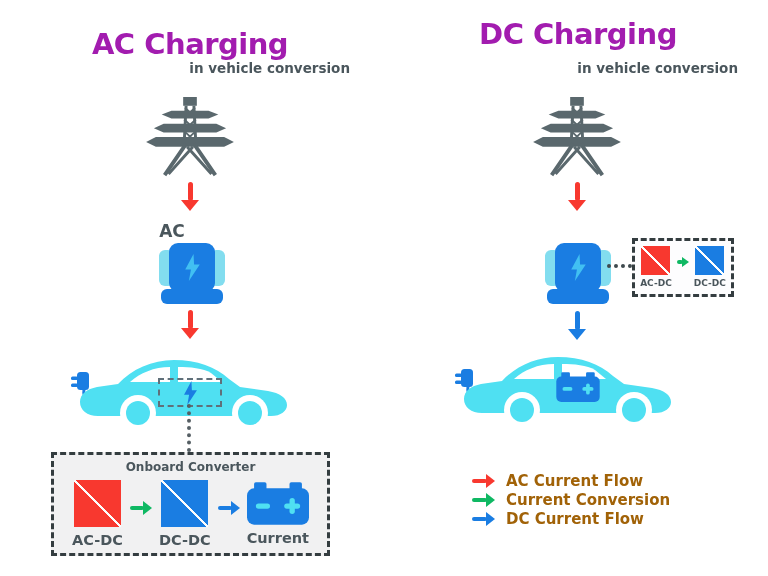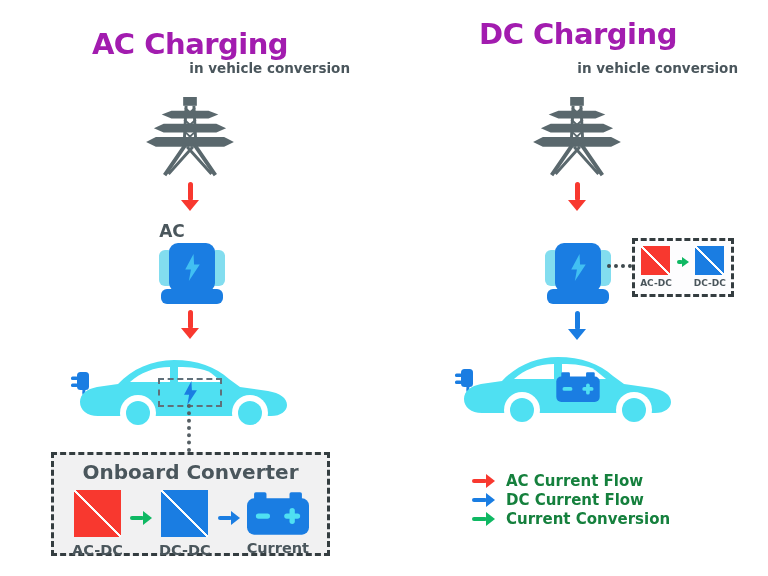--- a/index.html
+++ b/index.html
@@ -58,21 +58,21 @@
   .battery .bt,.battery .bb{fill:#1a7de2;} .battery .bm{fill:#4fe0f2;}
 
   
   .sq{flex:none;}
   .sq-red{background:linear-gradient(45deg,#f8382f 0 48.2%,rgba(255,255,255,.85) 48.2% 51.8%,#f8382f 51.8%);}
   .sq-blue{background:linear-gradient(45deg,#1a7de2 0 48.2%,rgba(255,255,255,.85) 48.2% 51.8%,#1a7de2 51.8%);}
 
   
   .onboard{position:absolute;left:51px;top:452px;width:279px;height:104px;box-sizing:border-box;
            background:#f1f1f2;border:3px dashed #343d40;}
-  .onboard .ptitle{text-align:center;font-size:20px;font-weight:800;color:#4a565c;margin-top:5px;}
+  .onboard .ptitle{text-align:center;font-size:12px;font-weight:800;color:#4a565c;margin-top:5px;}
   .onboard .prow{display:flex;justify-content:center;align-items:flex-start;gap:7px;margin-top:6px;}
   .onboard .col{display:flex;flex-direction:column;align-items:center;}
   .onboard .sq{width:47px;height:47px;}
   .onboard .battery{width:62px;height:45px;}
   .onboard .ilabel{font-size:14.5px;font-weight:800;color:#4a565c;margin-top:5px;white-space:nowrap;}
   .onboard .arrow-h{margin-top:21px;}
   .onboard .arrow-h .shaft-h{width:14px;}
 
   
   .minibox{position:absolute;left:632px;top:238px;width:102px;height:59px;box-sizing:border-box;
@@ -86,21 +86,21 @@
   .minibox .arrow-h .head-h{border-top-width:5px;border-bottom-width:5px;border-left-width:7px;}
 
   
   .dotted-v{position:absolute;left:187px;top:404px;height:48px;width:0;border-left:4px dotted #565f64;}
   .dotted-h{position:absolute;left:607px;top:264px;width:25px;height:0;border-top:4px dotted #3f4a4e;}
 
   
   .legend{position:absolute;left:472px;top:473px;display:flex;flex-direction:column;gap:3px;}
   .legend .lrow{display:flex;align-items:center;gap:11px;height:16px;}
   .legend .arrow-h .shaft-h{width:15px;}
-  .legend .llabel{font-size:15px;font-weight:800;color:#15803d;white-space:nowrap;}
+  .legend .llabel{font-size:15px;font-weight:800;color:#a16207;white-space:nowrap;}
 </style>
 </head>
 <body>
 
 <div class="canvas">
 
   <div class="title" style="left:30px;top:27px;">AC Charging</div>
   <div class="subtitle" style="left:30px;top:60px;">in vehicle conversion</div>
   <div class="title" style="left:418px;top:17px;">DC Charging</div>
   <div class="subtitle" style="left:418px;top:60px;">in vehicle conversion</div>
@@ -269,28 +269,28 @@
 
   <div class="legend">
     <div class="lrow">
       <div class="arrow-h r">
         <div class="shaft-h" style="background: rgb(248, 56, 47);"></div>
         <div class="head-h" style="border-left-color: rgb(248, 56, 47);"></div>
       </div>
       <div class="llabel">AC Current Flow</div>
     </div>
     <div class="lrow">
+      <div class="arrow-h g">
+        <div class="shaft-h" style="background: rgb(15, 184, 99);"></div>
+        <div class="head-h" style="border-left-color: rgb(15, 184, 99);"></div>
+      </div>
+      <div class="llabel">Current Conversion</div>
+    </div>
+    <div class="lrow">
       <div class="arrow-h b">
         <div class="shaft-h" style="background: rgb(26, 125, 226);"></div>
         <div class="head-h" style="border-left-color: rgb(26, 125, 226);"></div>
       </div>
       <div class="llabel">DC Current Flow</div>
     </div>
-    <div class="lrow">
-      <div class="arrow-h g">
-        <div class="shaft-h" style="background: rgb(15, 184, 99);"></div>
-        <div class="head-h" style="border-left-color: rgb(15, 184, 99);"></div>
-      </div>
-      <div class="llabel">Current Conversion</div>
-    </div>
   </div>
 
 </div>
 
 </body></html>

